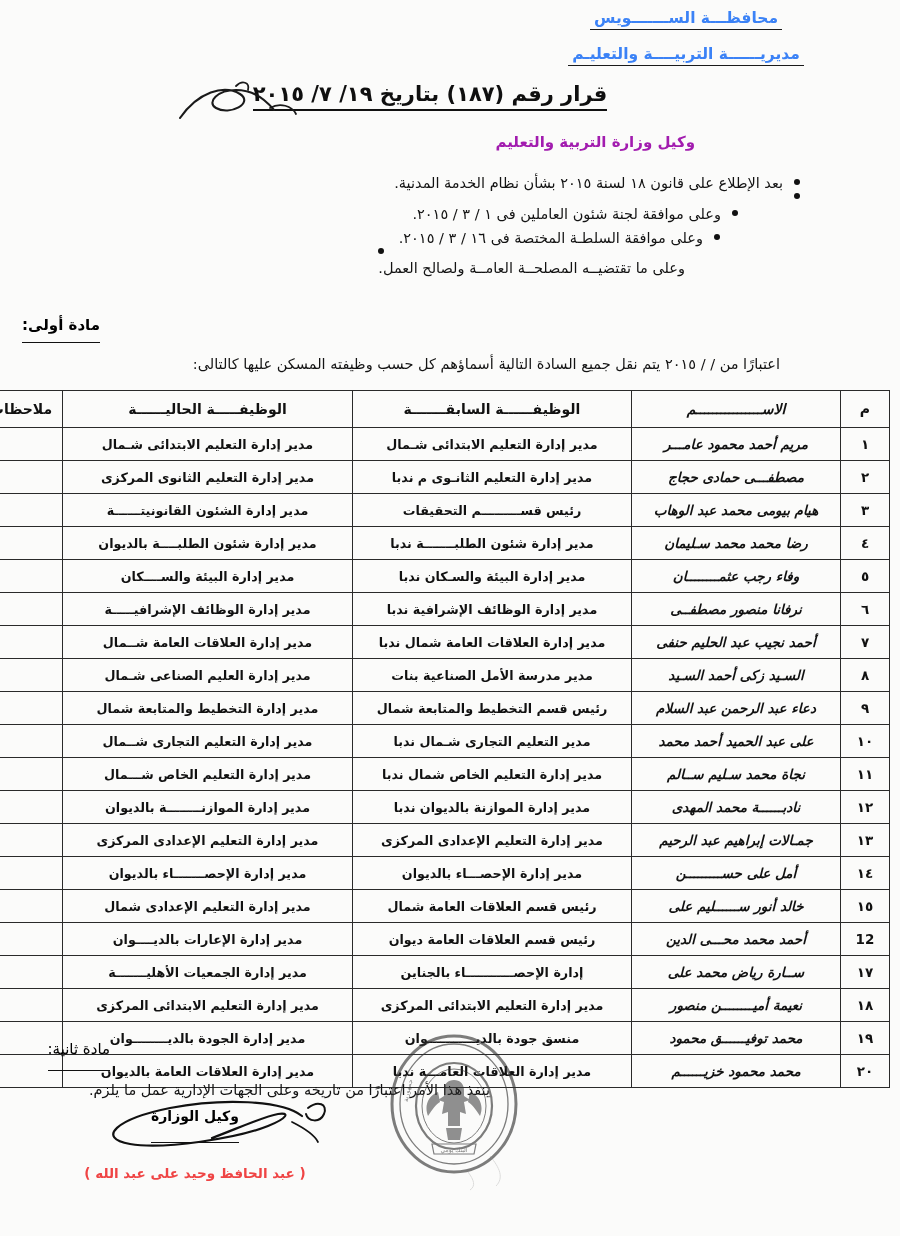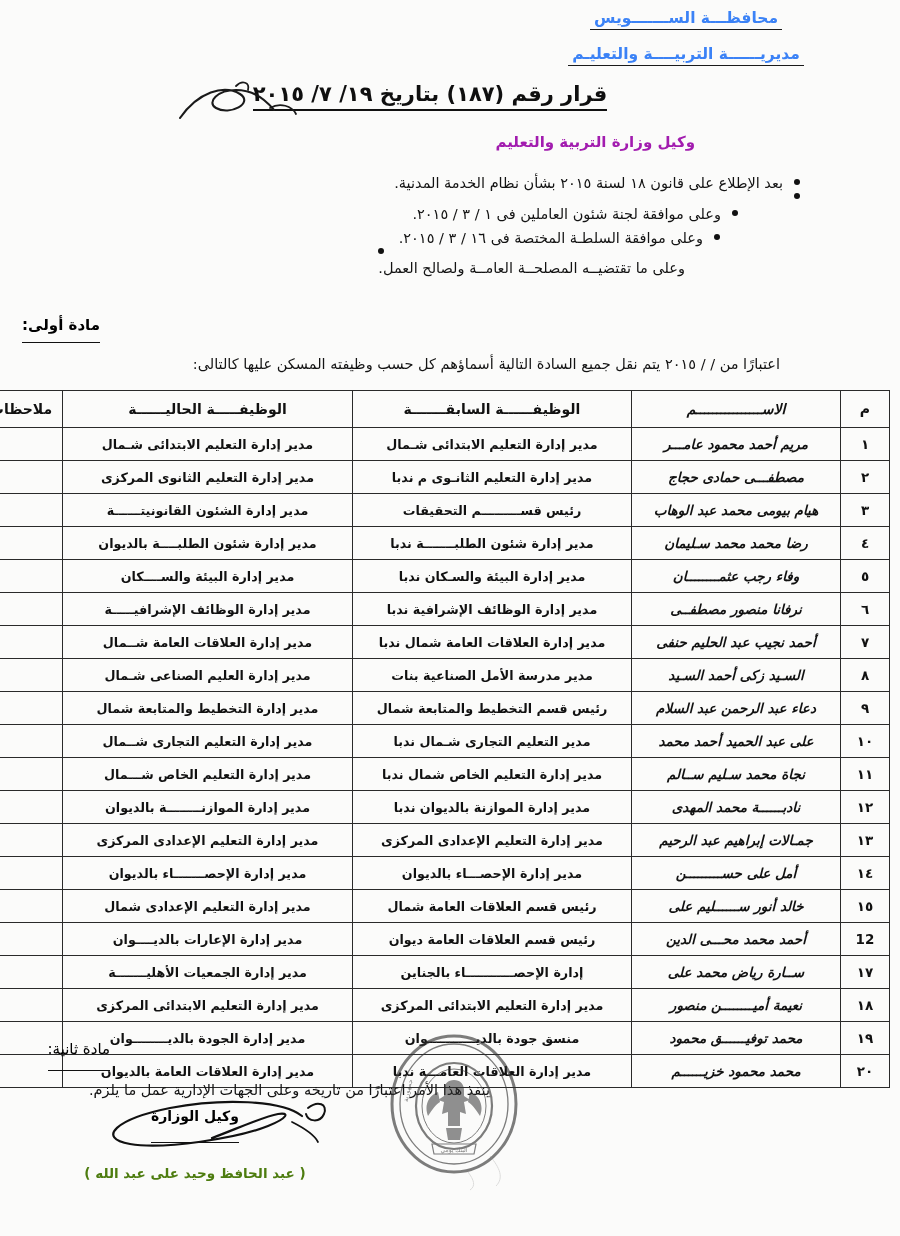--- a/index.html
+++ b/index.html
@@ -208,21 +208,21 @@
     display: inline-block;
     padding-bottom: 18px;
     position: relative;
     z-index: 1;
   }
   #signature-name {
     font-size: 13.5px;
     font-weight: 600;
     margin-top: 22px;
     white-space: nowrap;
-    color: #4d7c0f;
+    color: #ef4444;
   }
   #signature-scrawl {
     position: absolute;
     top: -14px;
     right: -12px;
     width: 300px;
     height: 74px;
     pointer-events: none;
   }
 </style>

